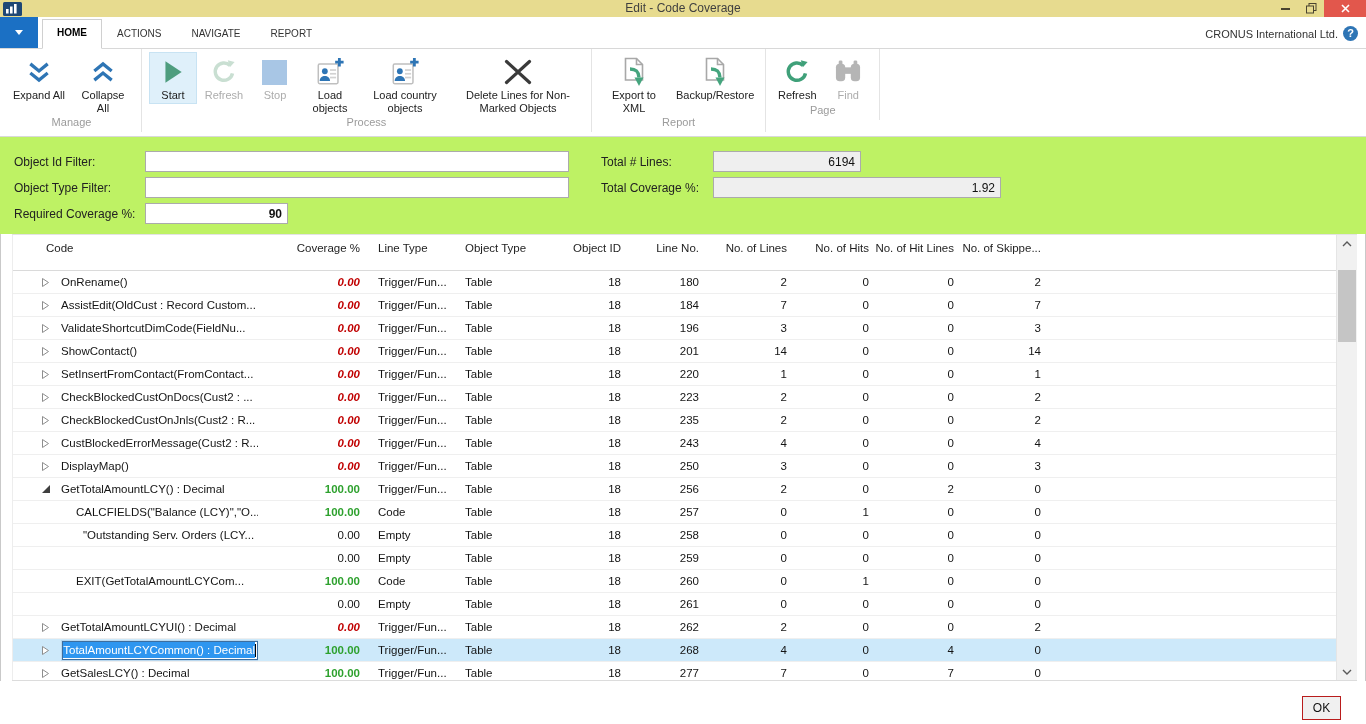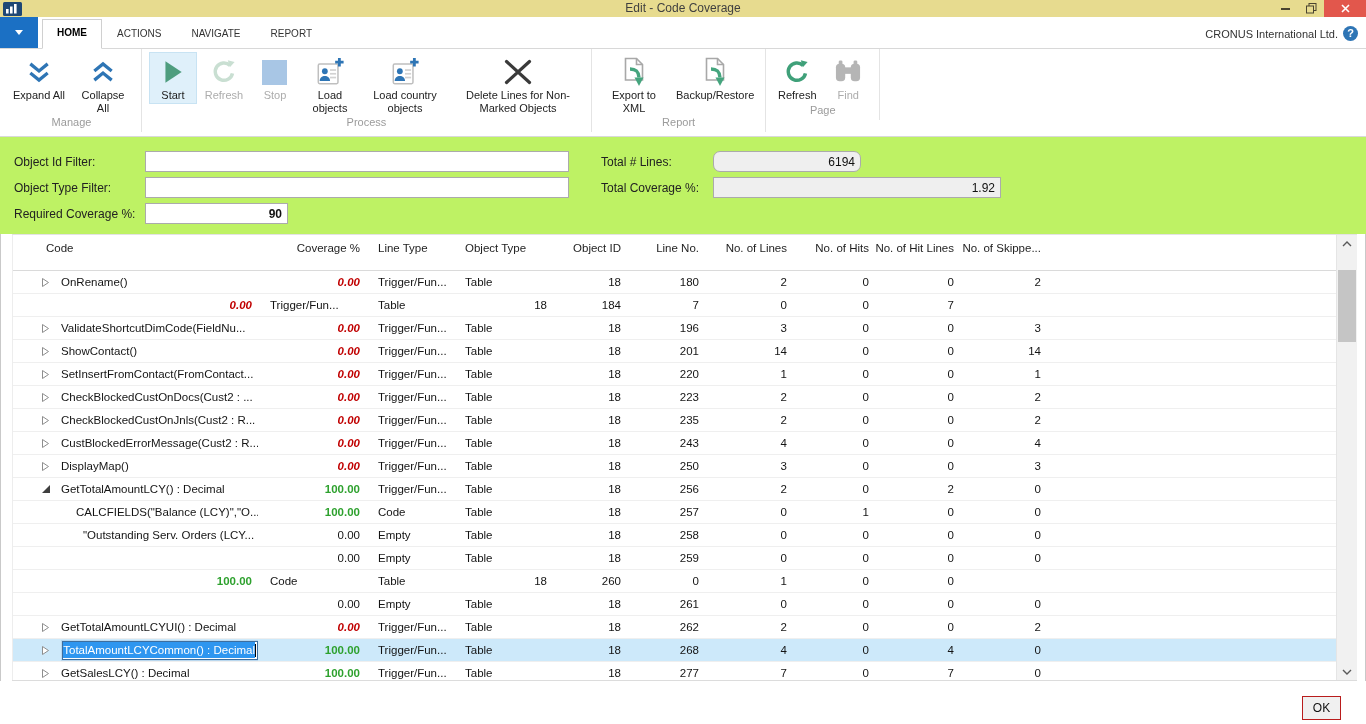--- a/index.html
+++ b/index.html
@@ -282,21 +282,21 @@
   </div>
 
   <div class="filters" data-name="filter-panel">
     <span class="flabel" style="left:14px;top:18px" data-name="object-id-filter-label">Object Id Filter:</span>
     <input class="finput" style="left: 145px; top: 14px; width: 424px;" data-name="object-id-filter-input" value="">
     <span class="flabel" style="left:14px;top:44px" data-name="object-type-filter-label">Object Type Filter:</span>
     <input class="finput" style="left: 145px; top: 40px; width: 424px;" data-name="object-type-filter-input" value="">
     <span class="flabel" style="left:14px;top:70px" data-name="required-coverage-label">Required Coverage %:</span>
     <input class="finput num" style="left: 145px; top: 66px; width: 143px; font-weight: bold;" data-name="required-coverage-input" value="90">
     <span class="flabel" style="left:601px;top:18px" data-name="total-lines-label">Total # Lines:</span>
-    <input class="finput ro" readonly="" style="left: 713px; top: 14px; width: 148px; border-radius: 7px;" data-name="total-lines-field" value="6194">
+    <input class="finput ro" readonly="" style="left: 713px; top: 14px; width: 148px;" data-name="total-lines-field" value="6194">
     <span class="flabel" style="left:601px;top:44px" data-name="total-coverage-label">Total Coverage %:</span>
     <input class="finput ro" readonly="" style="left: 713px; top: 40px; width: 288px;" data-name="total-coverage-field" value="1.92">
   </div>
 
   <div class="tablewrap" data-name="code-coverage-grid">
     <div class="gridarea">
       <div class="thead" data-name="grid-header">
         <div class="h h-code" data-name="column-header-code">Code</div>
         <div class="h h-cov" data-name="column-header-coverage">Coverage %</div>
         <div class="h h-lt" data-name="column-header-line-type">Line Type</div>
@@ -324,20 +324,28 @@
     <div class="cell c-ot" data-name="object-type-cell">Table</div>
     <div class="cell numc c-oid" data-name="object-id-cell">18</div>
     <div class="cell numc c-lno" data-name="line-no-cell">180</div>
     <div class="cell numc c-lines" data-name="no-of-lines-cell">2</div>
     <div class="cell numc c-hits" data-name="no-of-hits-cell">0</div>
     <div class="cell numc c-hlines" data-name="no-of-hit-lines-cell">0</div>
     <div class="cell numc c-skip" data-name="no-of-skipped-cell">2</div>
     <div class="cell c-fill" data-name="filler-cell"></div>
   </div>
           <div class="trow" data-name="table-row">
+    <div class="cell c-code" data-name="code-cell" style="padding-left: 28px;">
+              <span class="arrow" data-name="tree-arrow-icon">
+                <svg width="9" height="11" viewBox="0 0 9 11">
+                  <path d="M1.5 1.5v8l6-4z" fill="#fff" stroke="#8E8E8E"></path>
+                </svg>
+              </span>
+              <span class="ctext">AssistEdit(OldCust : Record Custom...</span>
+            </div>
     <div class="cell c-cov cov-red" data-name="coverage-cell">0.00</div>
     <div class="cell c-lt" data-name="line-type-cell">Trigger/Fun...</div>
     <div class="cell c-ot" data-name="object-type-cell">Table</div>
     <div class="cell numc c-oid" data-name="object-id-cell">18</div>
     <div class="cell numc c-lno" data-name="line-no-cell">184</div>
     <div class="cell numc c-lines" data-name="no-of-lines-cell">7</div>
     <div class="cell numc c-hits" data-name="no-of-hits-cell">0</div>
     <div class="cell numc c-hlines" data-name="no-of-hit-lines-cell">0</div>
     <div class="cell numc c-skip" data-name="no-of-skipped-cell">7</div>
     <div class="cell c-fill" data-name="filler-cell"></div>
@@ -544,20 +552,24 @@
     <div class="cell c-ot" data-name="object-type-cell">Table</div>
     <div class="cell numc c-oid" data-name="object-id-cell">18</div>
     <div class="cell numc c-lno" data-name="line-no-cell">259</div>
     <div class="cell numc c-lines" data-name="no-of-lines-cell">0</div>
     <div class="cell numc c-hits" data-name="no-of-hits-cell">0</div>
     <div class="cell numc c-hlines" data-name="no-of-hit-lines-cell">0</div>
     <div class="cell numc c-skip" data-name="no-of-skipped-cell">0</div>
     <div class="cell c-fill" data-name="filler-cell"></div>
   </div>
           <div class="trow" data-name="table-row">
+    <div class="cell c-code" data-name="code-cell" style="padding-left: 43px;">
+              <span class="arrow" data-name="tree-arrow-icon"></span>
+              <span class="ctext">EXIT(GetTotalAmountLCYCom...</span>
+            </div>
     <div class="cell c-cov cov-green" data-name="coverage-cell">100.00</div>
     <div class="cell c-lt" data-name="line-type-cell">Code</div>
     <div class="cell c-ot" data-name="object-type-cell">Table</div>
     <div class="cell numc c-oid" data-name="object-id-cell">18</div>
     <div class="cell numc c-lno" data-name="line-no-cell">260</div>
     <div class="cell numc c-lines" data-name="no-of-lines-cell">0</div>
     <div class="cell numc c-hits" data-name="no-of-hits-cell">1</div>
     <div class="cell numc c-hlines" data-name="no-of-hit-lines-cell">0</div>
     <div class="cell numc c-skip" data-name="no-of-skipped-cell">0</div>
     <div class="cell c-fill" data-name="filler-cell"></div>

